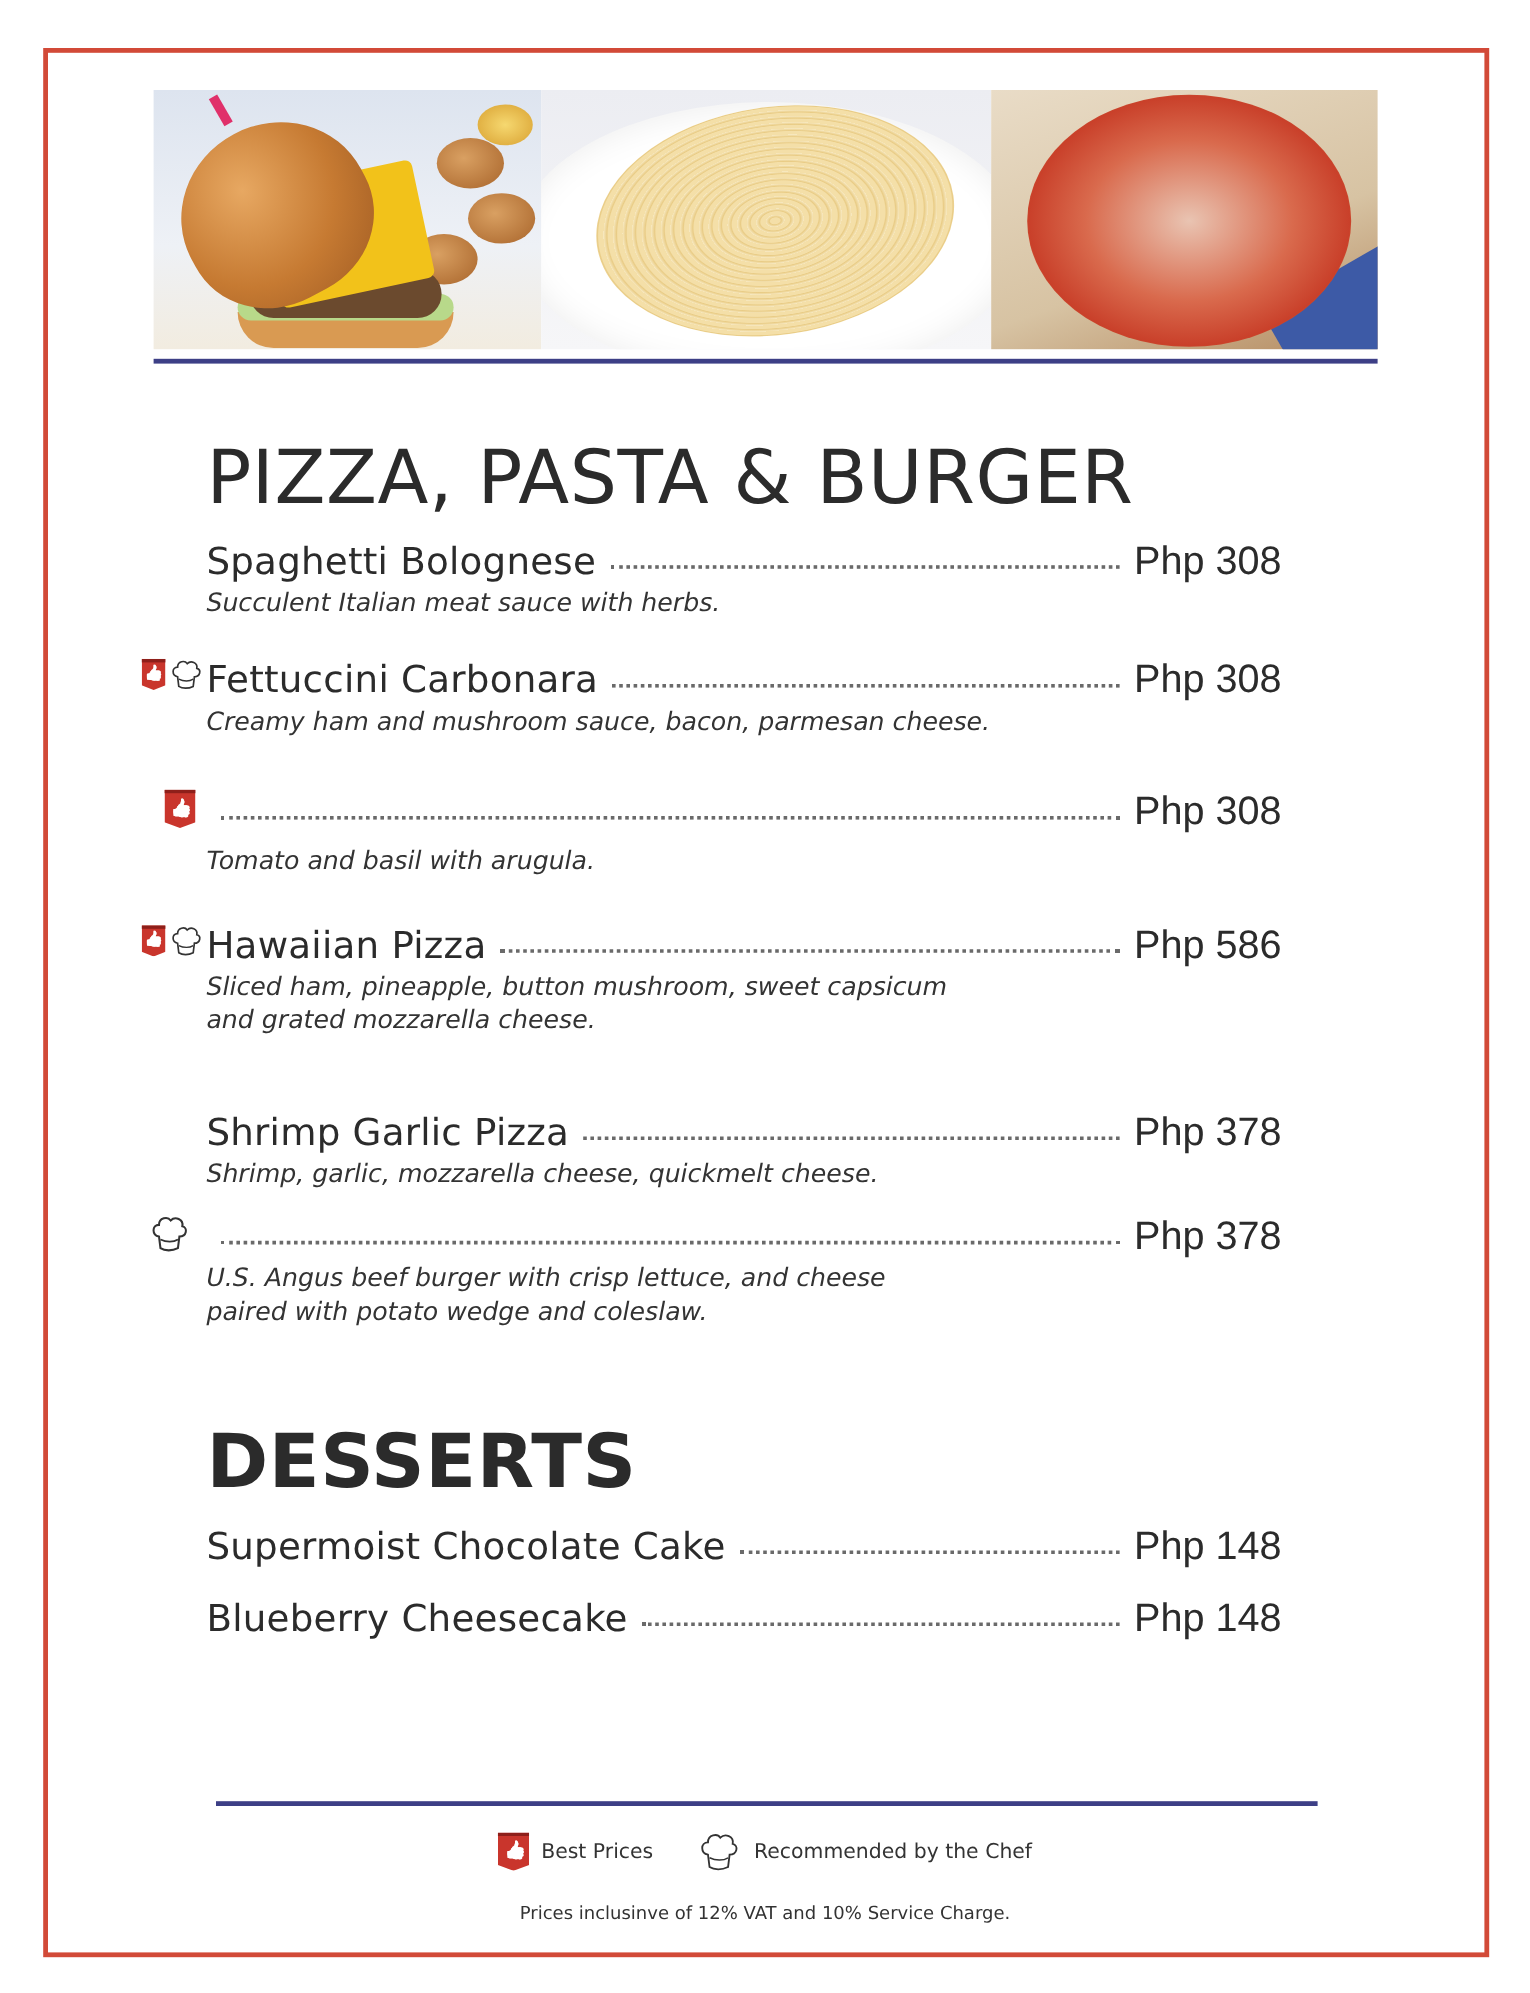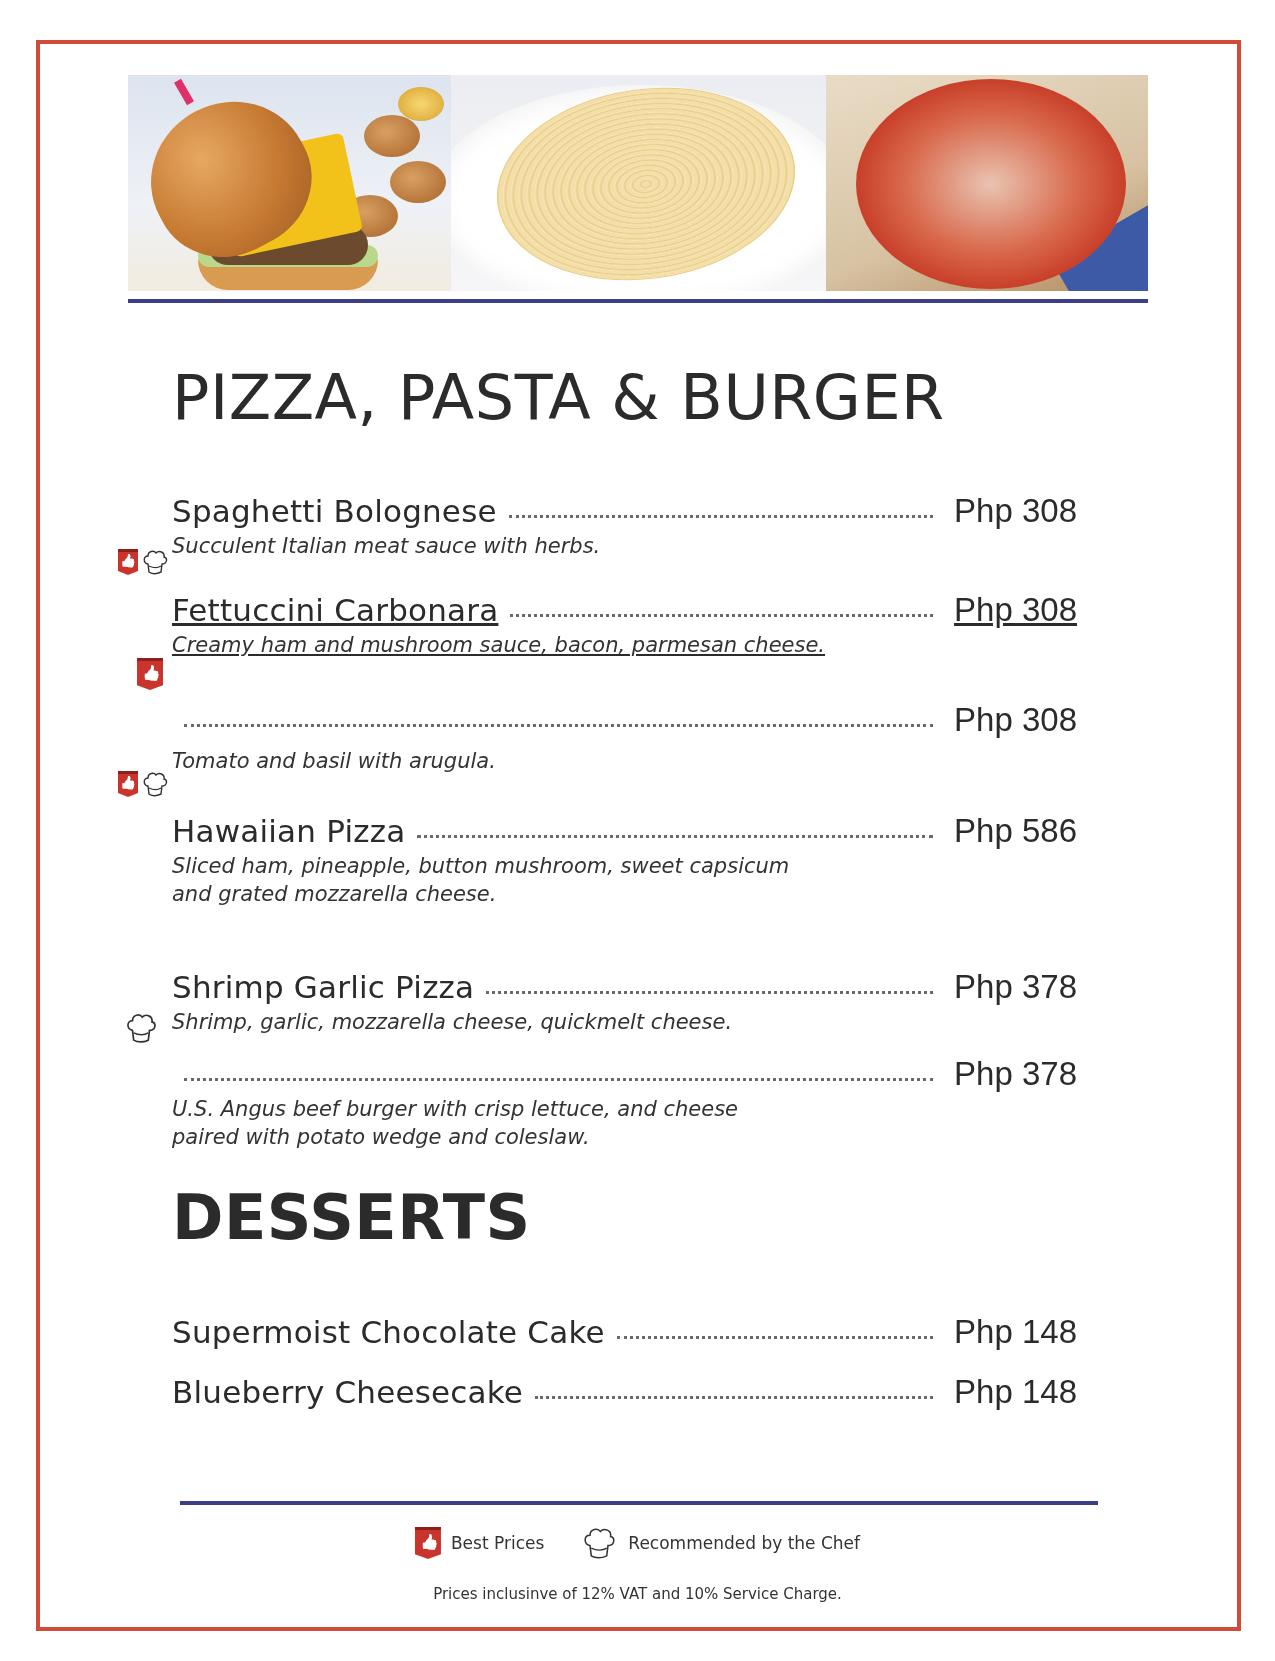--- a/index.html
+++ b/index.html
@@ -46,24 +46,24 @@
 
     .rule-top { position: absolute; left: 128px; top: 299px; width: 1020px; height: 4px; background: #3d3f86; }
     .rule-bottom { position: absolute; left: 180px; top: 1501px; width: 918px; height: 4px; background: #3d3f86; }
 
     .section-title {
       position: absolute; left: 172px; font-family: "DejaVu Sans", sans-serif; font-weight: normal;
       font-size: 62px; color: #2b2b2b; letter-spacing: 0.5px; line-height: 1;
     }
 
     .item { position: absolute; left: 172px; width: 905px; }
-    .item-row { display: flex; align-items: baseline; height: 38px; margin-top: 44px; }
+    .item-row { display: flex; align-items: baseline; height: 38px; }
     .item-name { font-size: 31px; color: #2b2b2b; white-space: nowrap; line-height: 38px; letter-spacing: 0.2px; }
     .leader { flex: 1; margin: 0 12px; border-bottom: 3px dotted #6a6a6a; height: 0; transform: translateY(-4px); }
-    .item-price { font-family: "Liberation Sans", sans-serif; font-size: 33px; color: #2b2b2b; white-space: nowrap; line-height: 38px; width: 132px; text-align: right; }
+    .item-price { font-family: "Liberation Sans", sans-serif; font-size: 33px; color: #2b2b2b; white-space: nowrap; line-height: 38px; width: 132px; text-align: left; }
     .item-desc { font-style: italic; font-size: 21px; color: #333; line-height: 28px; margin-top: 2px; white-space: pre-line; }
 
     .icons { position: absolute; display: flex; align-items: center; gap: 4px; }
     .badge-icon { width: 20px; height: 26px; background: #c9352c; position: relative;
       clip-path: polygon(0 0, 100% 0, 100% 85%, 50% 100%, 0 85%); }
     .badge-icon::before { content: ""; position: absolute; left: -2px; top: 0; width: 24px; height: 3px; background: #8e1f1a; }
     .badge-icon::after { content: "👍"; position: absolute; left: 2px; top: 4px; font-size: 13px; filter: grayscale(1) brightness(3); }
     .badge-icon.lg { width: 26px; height: 32px; }
     .badge-icon.lg::before { width: 30px; }
     .badge-icon.lg::after { left: 5px; top: 6px; font-size: 15px; }
@@ -118,21 +118,21 @@
 
 <div class="icons" style="left:118px;top:548px;">
   <span class="badge-icon"></span>
   <span class="hat-icon">
     <svg viewBox="0 0 26 28">
         <path d="M6 16 C1 15 1 8 6 8 C6 3 12 2 14 5 C17 2 23 4 22 9 C26 10 25 16 20 16 L19 24 C15 26 10 26 7 24 Z" fill="#fff" stroke="#333" stroke-width="1.4"></path>
         <path d="M7 18 C11 20 16 20 19 18" fill="none" stroke="#333" stroke-width="1.2"></path>
       </svg>
   </span>
 </div>
-<div class="item" style="top:547px;text-decoration:underline;">
+<div class="item" style="top:547px;">
   <div class="item-row">
     <span class="item-name">Fettuccini Carbonara</span>
     <span class="leader"></span>
     <span class="item-price">Php 308</span>
   </div>
   <div class="item-desc">Creamy ham and mushroom sauce, bacon, parmesan cheese.</div>
 </div>
 
 <div class="icons" style="left:137px;top:658px;">
   <span class="badge-icon lg"></span>

